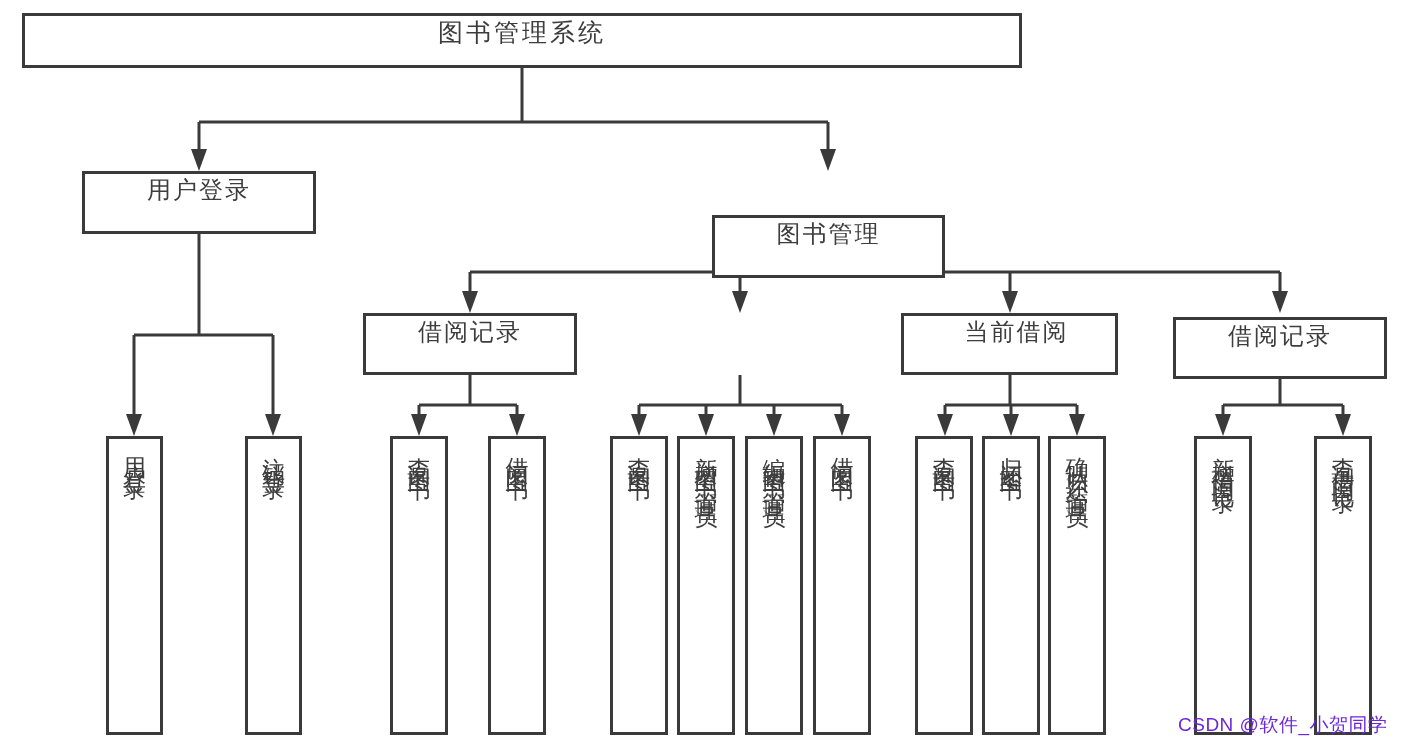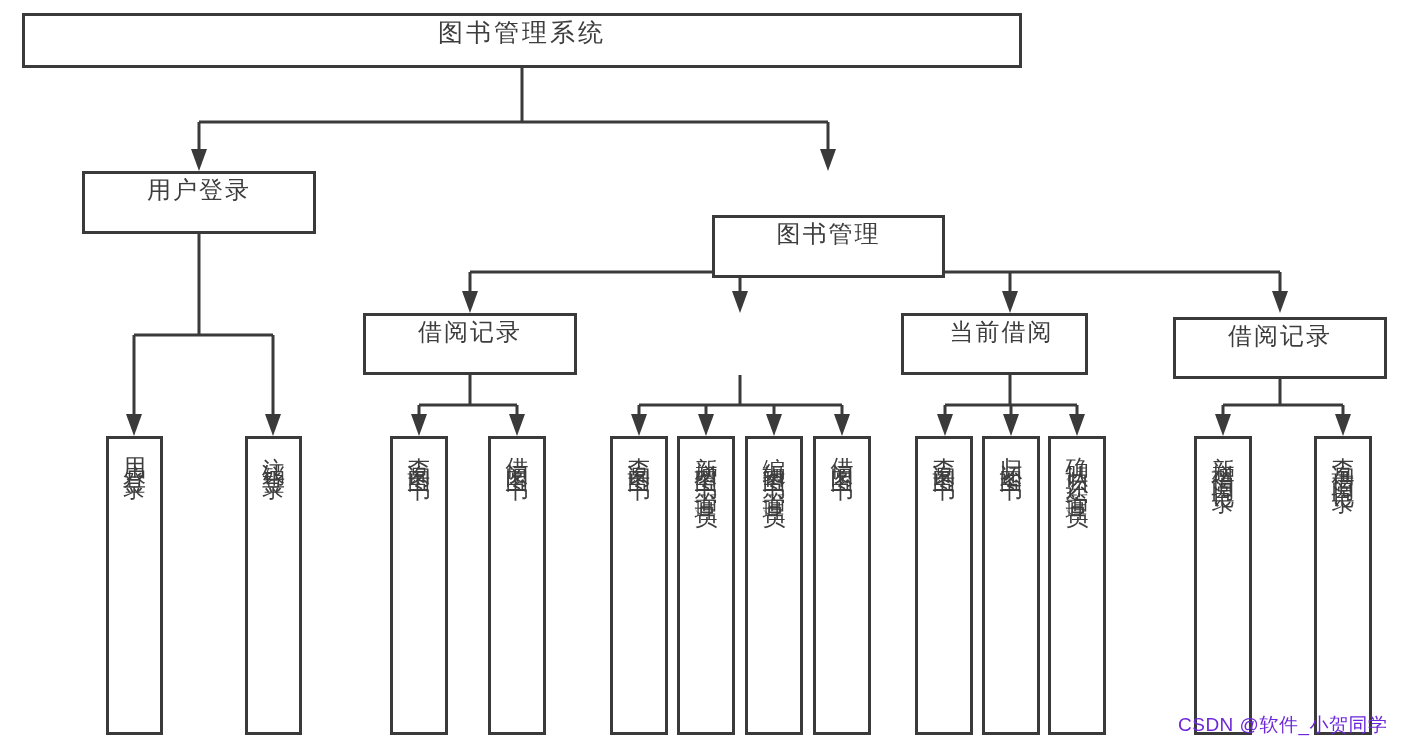--- a/index.html
+++ b/index.html
@@ -91,21 +91,21 @@
   <div class="box" style="left:82px; top:171px; width:234px; height:63px;">
     <span class="h-label">用户登录</span>
   </div>
   <div class="box" style="left:712px; top:171px; width:233px; height:63px;margin-top:44px;">
     <span class="h-label">图书管理</span>
   </div>
 
   <div class="box" style="left:363px; top:313px; width:214px; height:62px;">
     <span class="h-label">借阅记录</span>
   </div>
-  <div class="box" style="left:901px; top:313px; width:187px; height:62px;padding-left:14px;">
+  <div class="box" style="left:901px; top:313px; width:217px; height:62px;padding-left:14px;">
     <span class="h-label">当前借阅</span>
   </div>
   <div class="box" style="left:1173px; top:317px; width:214px; height:62px;">
     <span class="h-label">借阅记录</span>
   </div>
 
   <div class="box" style="left:106px; top:436px; width:57px; height:299px;">
     <span class="v-label">用户登录</span>
   </div>
   <div class="box" style="left:245px; top:436px; width:57px; height:299px;">

